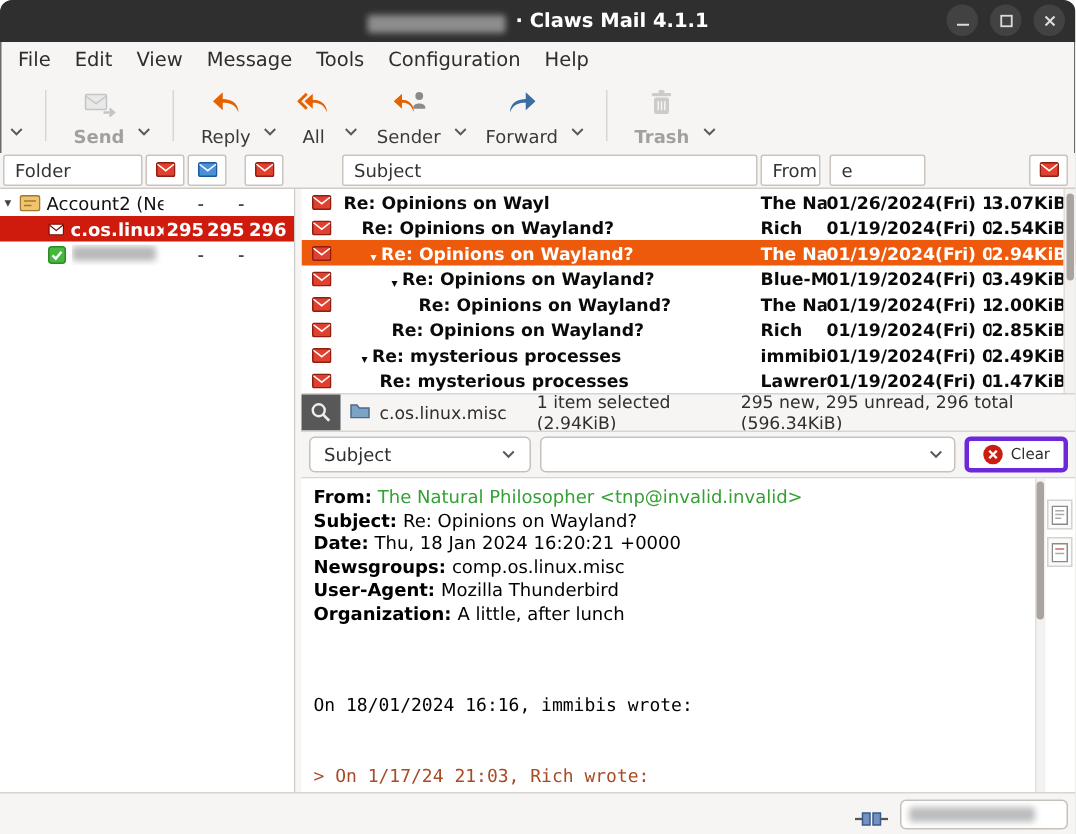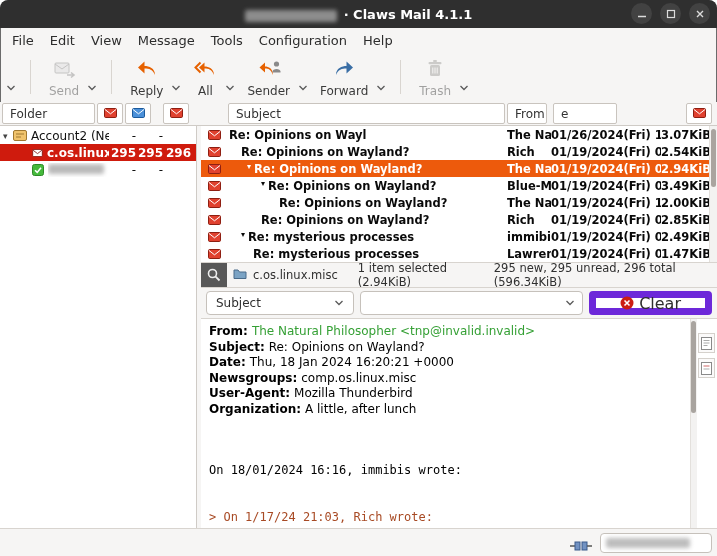--- a/index.html
+++ b/index.html
@@ -15,21 +15,21 @@
   .win-btn { width:21px; height:21px; border-radius:50%; background:#424242; display:flex; align-items:center; justify-content:center; cursor:pointer; }
 
   
   .menubar { height:24px; display:flex; align-items:center; padding:0 4px; font-size:13px; color:#2d2d2d; }
   .menu-item { padding:3px 8px; border-radius:4px; }
 
   
   .toolbar { height:50px; display:flex; align-items:center; padding:0 6px; }
   .tbtn { display:flex; flex-direction:column; align-items:center; justify-content:center; padding:2px 8px; border-radius:4px; }
   .tlabel { font-size:12px; color:#3a3a3a; margin-top:1px; white-space:nowrap; }
-  .disabled { opacity:.45; }
+  .disabled { opacity:.45;font-weight:bold; }
   .tchev { margin:16px 4px 0 0; }
   .tsep { width:1px; height:34px; background:#d9d5d0; margin:0 10px; }
 
   
   .header-row { height:24px; position:relative; background:#f6f5f4; border-bottom:1px solid #cfcbc6; }
   .hbox { position:absolute; top:1px; height:21px; background:#fff; border:1px solid #c9c4be; border-radius:2px; display:flex; align-items:center; padding:0 7px; font-size:12px; color:#333; overflow:hidden; white-space:nowrap; }
   .icon-box { justify-content:center; padding:0; }
 
   
   .main { position:absolute; top:126px; left:0; right:0; bottom:28px; display:flex; }
@@ -42,39 +42,39 @@
   .fcount { width:27px; text-align:right; }
   .fcount-total { width:33px; padding-right:5px; }
   .frow.selected { color:#fff; font-weight:bold; }
   .indent1 { padding-left:32px; }
   .redact-folder { width:56px; height:10px; background:#b9b9b9; }
 
   .right-pane { flex:1; display:flex; flex-direction:column; background:#fff; min-width:0; }
   .msg-list { height:136px; position:relative; overflow:hidden; }
   .mrow { height:17px; display:flex; align-items:center; font-size:11.5px; font-weight:bold; color:#0a0a0a; }
   .micol { width:26px; display:flex; justify-content:center; flex:none; }
-  .msub { flex:1; overflow:hidden; white-space:nowrap; display:flex; align-items:flex-start; min-width:0; }
+  .msub { flex:1; overflow:hidden; white-space:nowrap; display:flex; align-items:flex-end; min-width:0; }
   .mexp { font-size:8px; margin-right:3px; }
   .mfrom { width:44px; overflow:hidden; white-space:nowrap; flex:none; }
   .mdate { width:110px; overflow:hidden; white-space:nowrap; flex:none; }
   .msize { width:56px; text-align:right; padding-right:12px; flex:none; }
   .mrow.selected { color:#fff; }
   .list-scrollbar { position:absolute; right:0; top:0; width:8px; height:100%; background:#f3f2f1; border-left:1px solid #e3e0dc; }
   .thumb { position:absolute; right:1px; width:5px; background:#a9a49f; border-radius:3px; }
 
   .summary-status { height:25px; background:#f6f5f4; border-top:1px solid #d8d4cf; display:flex; align-items:center; font-size:11.5px; color:#2f2f2f; gap:6px; padding-right:8px; }
   .qs-toggle { width:26px; height:25px; background:#585858; display:flex; align-items:center; justify-content:center; flex:none; }
   .sel-info { margin-left:14px; }
   .spacer { flex:1; }
 
   .search-row { height:32px; background:#f6f5f4; display:flex; align-items:center; gap:6px; padding:0 5px; border-top:1px solid #d8d4cf; border-bottom:1px solid #d8d4cf; }
   .combo { height:24px; background:#fff; border:1px solid #c6c1bb; border-radius:4px; display:flex; align-items:center; font-size:12px; padding:0 9px; gap:8px; color:#2f2f2f; width:148px; justify-content:space-between; flex:none; }
   .search-entry { flex:1; height:24px; background:#fff; border:1px solid #c6c1bb; border-radius:4px; display:flex; align-items:center; padding:0 7px; }
   .search-entry input { flex:1; border:none; outline:none; font-size:12px; background:transparent; font-family:inherit; }
-  .clear-btn { height:24px; background:#fff; border:7px solid #6d28d9; border-radius:4px; display:flex; align-items:center; font-size:16px; gap:5px; padding:0 24px; color:#2f2f2f; flex:none; }
+  .clear-btn { height:24px; background:#fff; border:3px solid #6d28d9; border-radius:4px; display:flex; align-items:center; font-size:10px; gap:5px; padding:0 9px; color:#2f2f2f; flex:none; }
 
   .msg-view { flex:1; position:relative; background:#fff; padding:5px 26px 0 8px; overflow:hidden; }
   .hline { font-size:12px; line-height:15.5px; color:#000; white-space:nowrap; overflow:hidden; }
   .hlabel { font-weight:bold; margin-right:4px; }
   .body { margin-top:15px; font-family:"DejaVu Sans Mono","Liberation Mono",monospace; font-size:12px; line-height:15.5px; white-space:pre; }
   .mime-panel { position:absolute; top:14px; right:1px; width:19px; display:flex; flex-direction:column; gap:5px; align-items:center; }
   .mime-btn { width:17px; height:20px; background:#fbfafa; border:1px solid #d5d1cc; display:flex; align-items:center; justify-content:center; }
   .view-scrollbar { position:absolute; right:20px; top:0; bottom:0; width:7px; background:#f3f2f1; border-left:1px solid #e3e0dc; }
 
   

